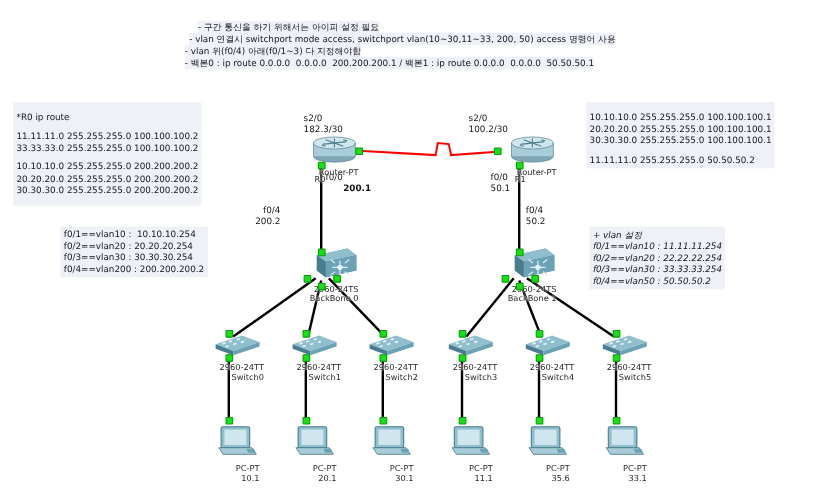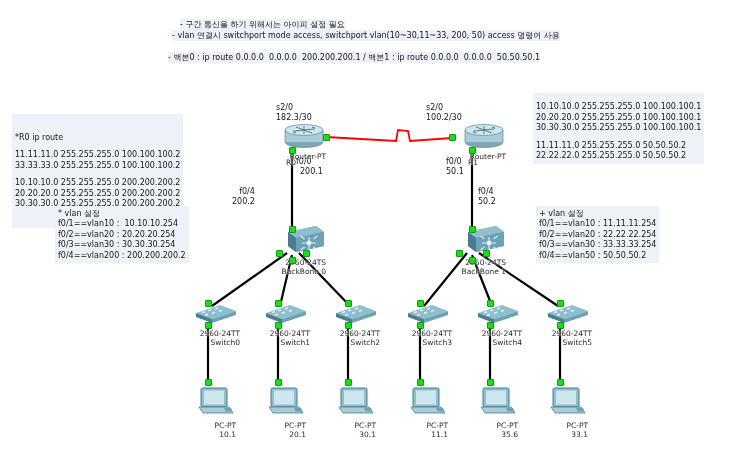--- a/index.html
+++ b/index.html
@@ -64,64 +64,63 @@
     <line x1="208" y1="326" x2="208" y2="381" stroke="#000" stroke-width="2.2"></line>
     <line x1="278" y1="326" x2="278" y2="381" stroke="#000" stroke-width="2.2"></line>
     <line x1="348" y1="326" x2="348" y2="381" stroke="#000" stroke-width="2.2"></line>
     <line x1="420" y1="326" x2="420" y2="381" stroke="#000" stroke-width="2.2"></line>
     <line x1="490" y1="326" x2="490" y2="381" stroke="#000" stroke-width="2.2"></line>
     <line x1="560" y1="326" x2="560" y2="381" stroke="#000" stroke-width="2.2"></line>
   </svg>
 
   <div class="note-head" style="left:180px;top:19px;">- 구간 통신을 하기 위해서는 아이피 설정 필요</div>
   <div class="note-head" style="left:172px;top:30px;">- vlan 연결시 switchport mode access, switchport vlan(10~30,11~33, 200, 50) access 명령어 사용</div>
+  <div class="note-head" style="left:168px;top:41px;">- vlan 위(f0/4) 아래(f0/1~3) 다 지정해야함</div>
   <div class="note-head" style="left:168px;top:52px;">- 백본0 : ip route 0.0.0.0  0.0.0.0  200.200.200.1 / 백본1 : ip route 0.0.0.0  0.0.0.0  50.50.50.1</div>
 
-  <div class="blk" style="left:12px;top:93px;padding:18px 3px;margin-top:21px;">
+  <div class="blk" style="left:12px;top:93px;padding:8px 3px;">
     <div class="ttl">*R0 ip route</div>
     <div class="gap"></div>
     <div class="ln">11.11.11.0 255.255.255.0 100.100.100.2</div>
     <div class="ln">33.33.33.0 255.255.255.0 100.100.100.2</div>
     <div class="gap"></div>
     <div class="ln">10.10.10.0 255.255.255.0 200.200.200.2</div>
     <div class="ln">20.20.20.0 255.255.255.0 200.200.200.2</div>
     <div class="ln">30.30.30.0 255.255.255.0 200.200.200.2</div>
   </div>
 
   <div class="blk" style="left:533px;top:93px;padding:2px 3px;">
     <div class="gap"></div>
     <div class="ln">10.10.10.0 255.255.255.0 100.100.100.1</div>
     <div class="ln">20.20.20.0 255.255.255.0 100.100.100.1</div>
     <div class="ln">30.30.30.0 255.255.255.0 100.100.100.1</div>
     <div class="gap"></div>
     <div class="ln">11.11.11.0 255.255.255.0 50.50.50.2</div>
-    <div class="ln">22.22.22.0 255.255.255.0 50.50.50.2</div>
   </div>
 
   <div class="blk" style="left:55px;top:206px;padding:2px 3px;">
-    <div class="ttl">* vlan 설정</div>
     <div class="ln">f0/1==vlan10 :  10.10.10.254</div>
     <div class="ln">f0/2==vlan20 : 20.20.20.254</div>
     <div class="ln">f0/3==vlan30 : 30.30.30.254</div>
     <div class="ln">f0/4==vlan200 : 200.200.200.2</div>
   </div>
 
-  <div class="blk" style="left:536px;top:206px;padding:2px 3px;">
+  <div class="blk" style="left:536px;top:206px;padding:2px 3px;font-style:italic;">
     <div class="ttl">+ vlan 설정</div>
     <div class="ln">f0/1==vlan10 : 11.11.11.254</div>
     <div class="ln">f0/2==vlan20 : 22.22.22.254</div>
     <div class="ln">f0/3==vlan30 : 33.33.33.254</div>
     <div class="ln">f0/4==vlan50 : 50.50.50.2</div>
   </div>
 
   <div class="iflab" style="left:276px;top:103px;"><span>s2/0</span><br><span>182.3/30</span></div>
 
   <div class="iflab" style="left:426px;top:103px;"><span>s2/0</span><br><span>100.2/30</span></div>
 
-  <div class="iflab" style="left:296px;top:157px;"><span>f0/0</span><br><span style="margin-left:4px;display:inline-block;">200.1</span></div>
+  <div class="iflab" style="left:296px;top:157px;"><span>f0/0</span><br><span style="margin-left:16px;display:inline-block;font-weight:bold;">200.1</span></div>
 
   <div class="iflab" style="left:446px;top:157px;"><span>f0/0</span><br><span>50.1</span></div>
 
   <div class="iflab" style="left:232px;top:187px;text-align:right;"><span>f0/4</span><br><span>200.2</span></div>
 
   <div class="iflab" style="left:478px;top:187px;"><span>f0/4</span><br><span>50.2</span></div>
 
   <div class="dev" style="left:258px;top:122px;width:68px;">
     <svg class="icon" width="44" height="26" viewBox="0 0 44 26">
       <ellipse cx="22" cy="20" rx="19" ry="5.5" fill="#7fa7b5"></ellipse>

